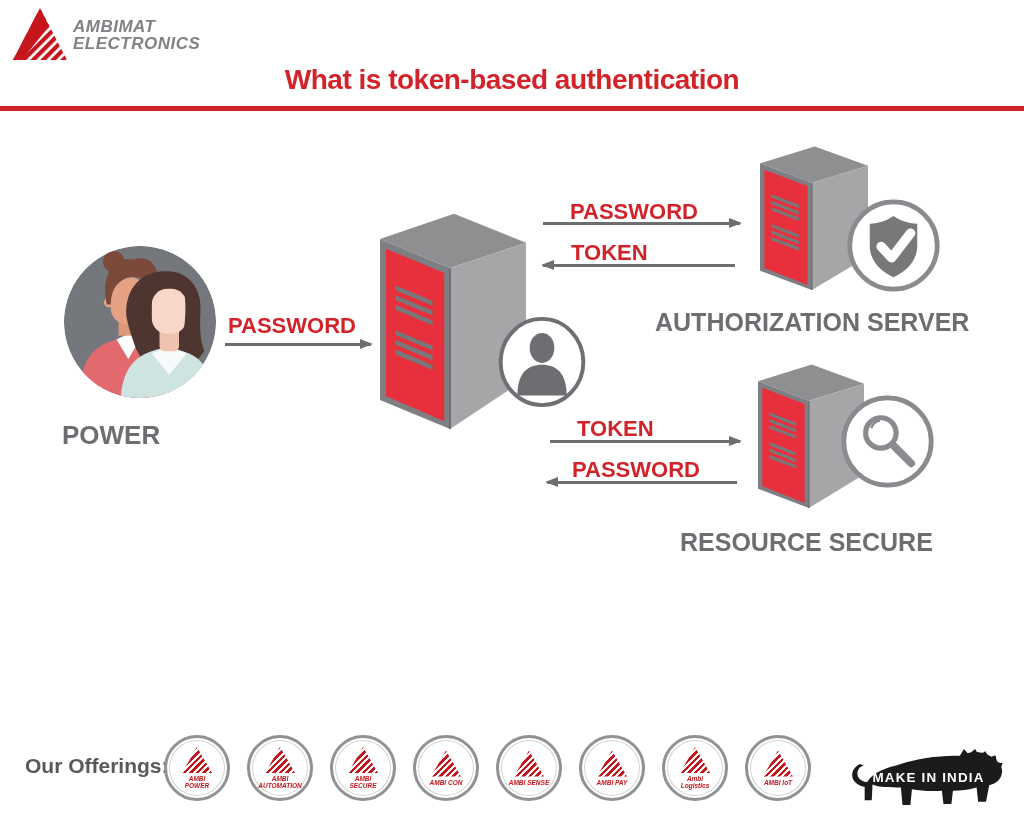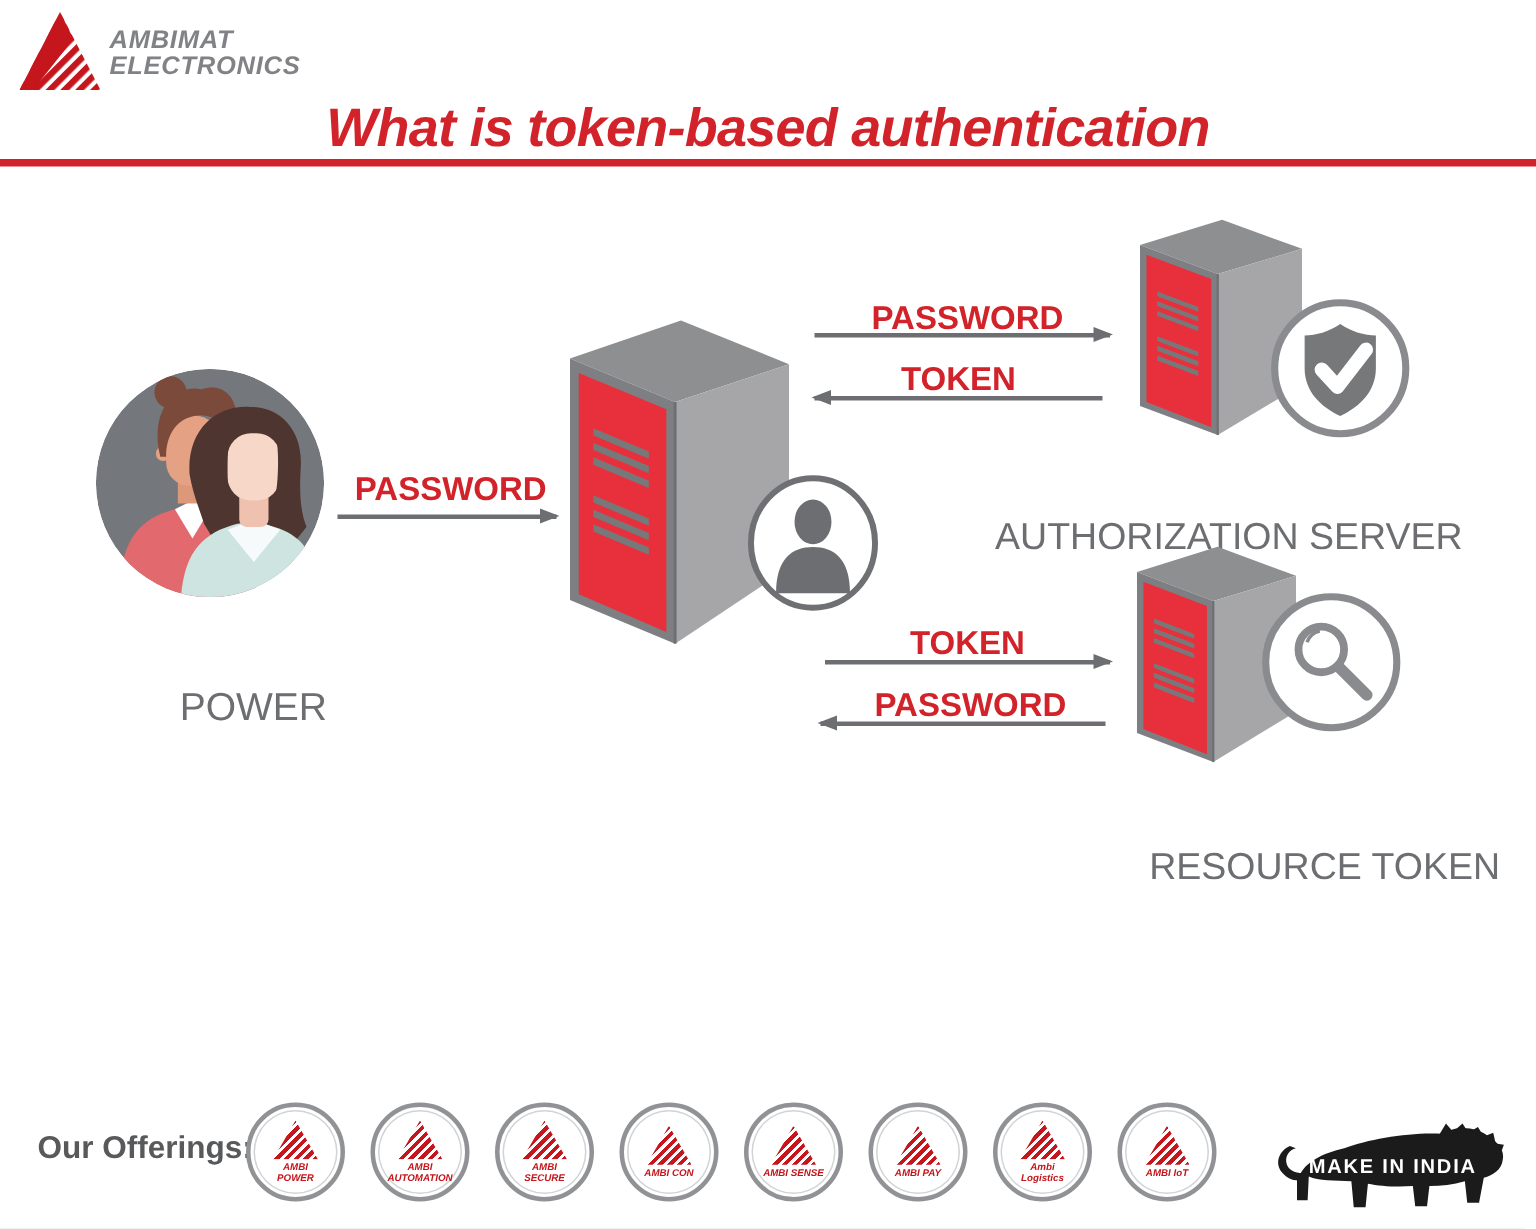--- a/index.html
+++ b/index.html
@@ -6,26 +6,26 @@
   #slide{
     position:relative;width:1024px;height:819px;background:#ffffff;
     font-family:"Liberation Sans",sans-serif;overflow:hidden;margin:0 auto;
   }
   
   .logo{position:absolute;left:13px;top:8px;display:flex;align-items:flex-start;}
   .logo-tri{width:54px;height:52px;}
   .logo-text{margin-left:6px;margin-top:10px;color:#808285;font-weight:bold;
     font-style:italic;font-size:17px;line-height:17px;letter-spacing:.5px;}
   .page-title{position:absolute;left:0;right:0;top:64px;text-align:center;
-    color:#D2232A;font-size:36px;font-weight:bold;letter-spacing:-.5px;font-style:italic;}
+    color:#D2232A;font-size:28px;font-weight:bold;letter-spacing:-.5px;}
   .title-rule{position:absolute;left:0;top:106px;width:1024px;height:5px;background:#D2232A;}
   
   .abs{position:absolute;}
-  .node-label{position:absolute;color:#6D6E71;font-weight:normal;font-size:26px;text-align:right;margin-top:36px;}
-  .flow-label{position:absolute;color:#D2232A;font-weight:bold;font-size:22px;text-align:center;}
+  .node-label{position:absolute;color:#6D6E71;font-weight:bold;font-size:26px;text-align:left;}
+  .flow-label{position:absolute;color:#D2232A;font-weight:bold;font-size:22px;text-align:left;}
   .arrow{position:absolute;height:2.6px;background:#6D6E71;}
   .arrow-right::after{content:"";position:absolute;right:-2px;top:50%;transform:translateY(-50%);
     border-left:13px solid #6D6E71;border-top:5.5px solid transparent;border-bottom:5.5px solid transparent;}
   .arrow-left::before{content:"";position:absolute;left:-2px;top:50%;transform:translateY(-50%);
     border-right:13px solid #6D6E71;border-top:5.5px solid transparent;border-bottom:5.5px solid transparent;}
   
   .offerings-label{position:absolute;left:25px;top:754px;color:#58595B;font-weight:bold;font-size:21px;}
   .badge{position:absolute;top:735px;width:66px;height:66px;border-radius:50%;
     border:3px solid #909295;background:#fff;box-sizing:border-box;
     box-shadow:inset 0 0 0 2px #ffffff, inset 0 0 0 3px #d2d3d4;
@@ -140,21 +140,21 @@
 
   <svg class="abs" style="left:758px;top:358px" width="106" height="152" viewBox="0 0 150 235" preserveAspectRatio="none">
     <use href="#tower"></use>
   </svg>
   <svg class="abs" style="left:840px;top:394px" width="95" height="95" viewBox="0 0 100 100">
     <circle cx="50" cy="50" r="46" fill="#ffffff" stroke="#8A8B8E" stroke-width="5"></circle>
     <circle cx="43" cy="41" r="16" fill="none" stroke="#8A8B8E" stroke-width="5.5"></circle>
     <path d="M33,36 a12,12 0 0 1 9,-8" fill="none" stroke="#8A8B8E" stroke-width="2.5"></path>
     <line x1="56" y1="54" x2="75" y2="73" stroke="#8A8B8E" stroke-width="8" stroke-linecap="round"></line>
   </svg>
-  <div class="node-label" style="left:680px;top:528px;width:320px;font-size:25px">RESOURCE TOKEN</div>
+  <div class="node-label" style="left:680px;top:528px;width:320px;font-size:25px">RESOURCE SECURE</div>
 
   <div class="offerings-label">Our Offerings:</div>
 
   <div class="badge" style="left:164px">
     <div class="badge-tri"></div>
     <div class="badge-line">AMBI</div>
     <div class="badge-line l2">POWER</div>
   </div>
   <div class="badge" style="left:247px">
     <div class="badge-tri"></div>

